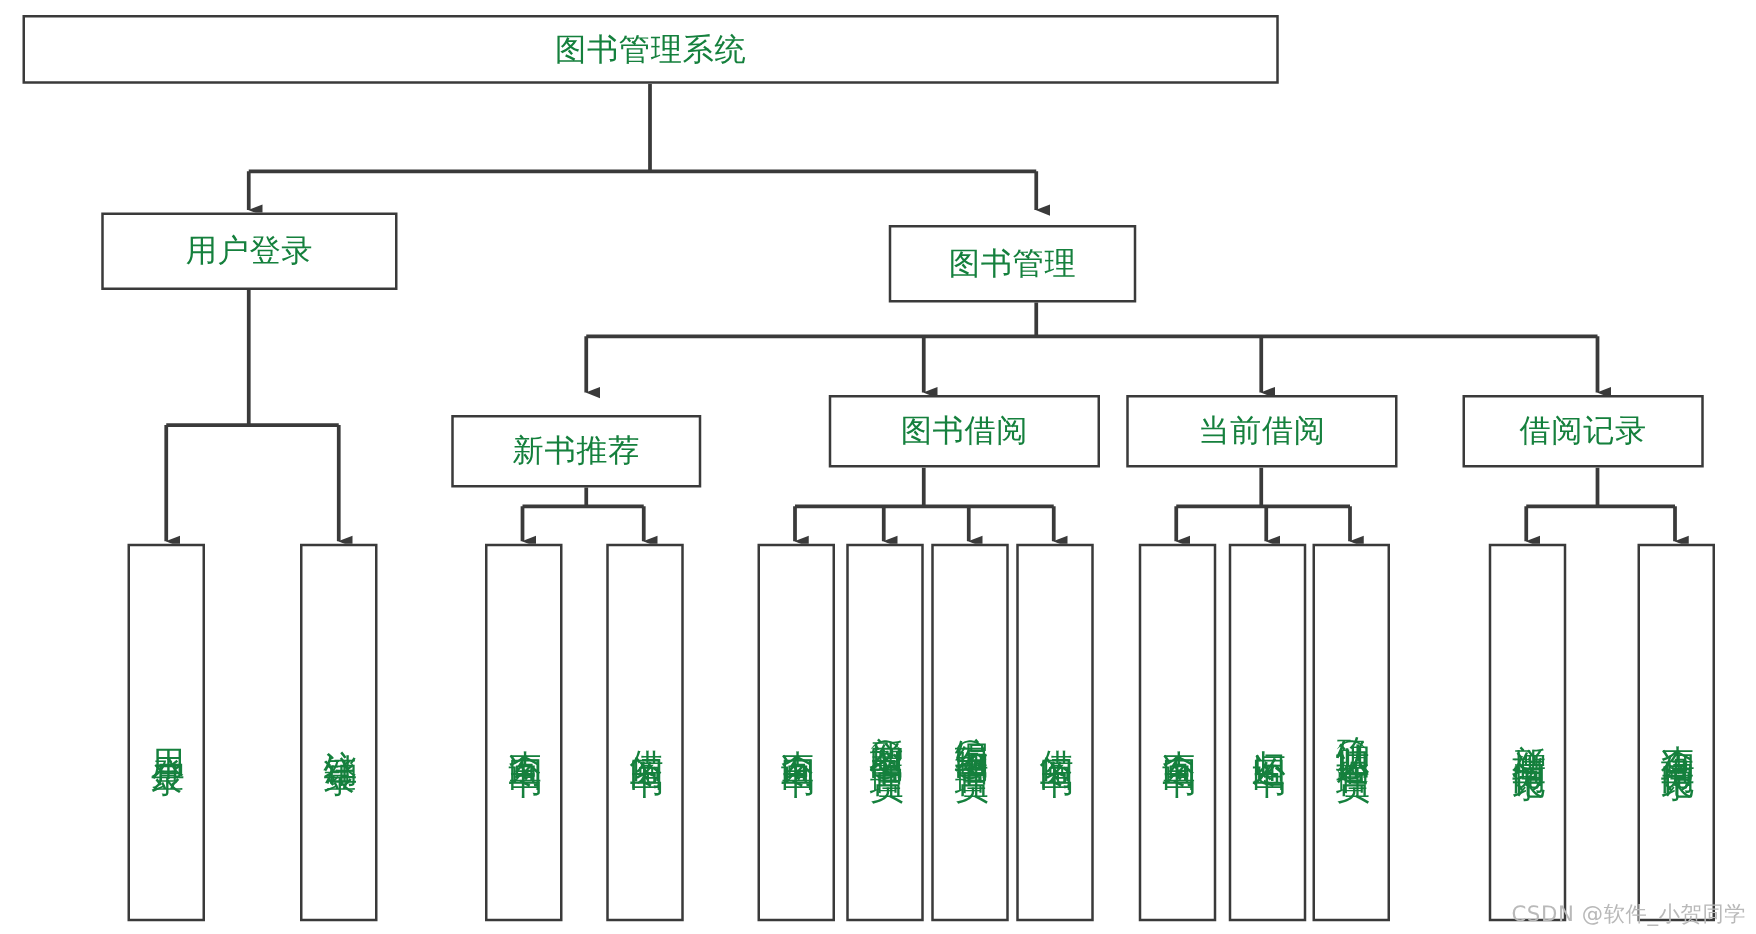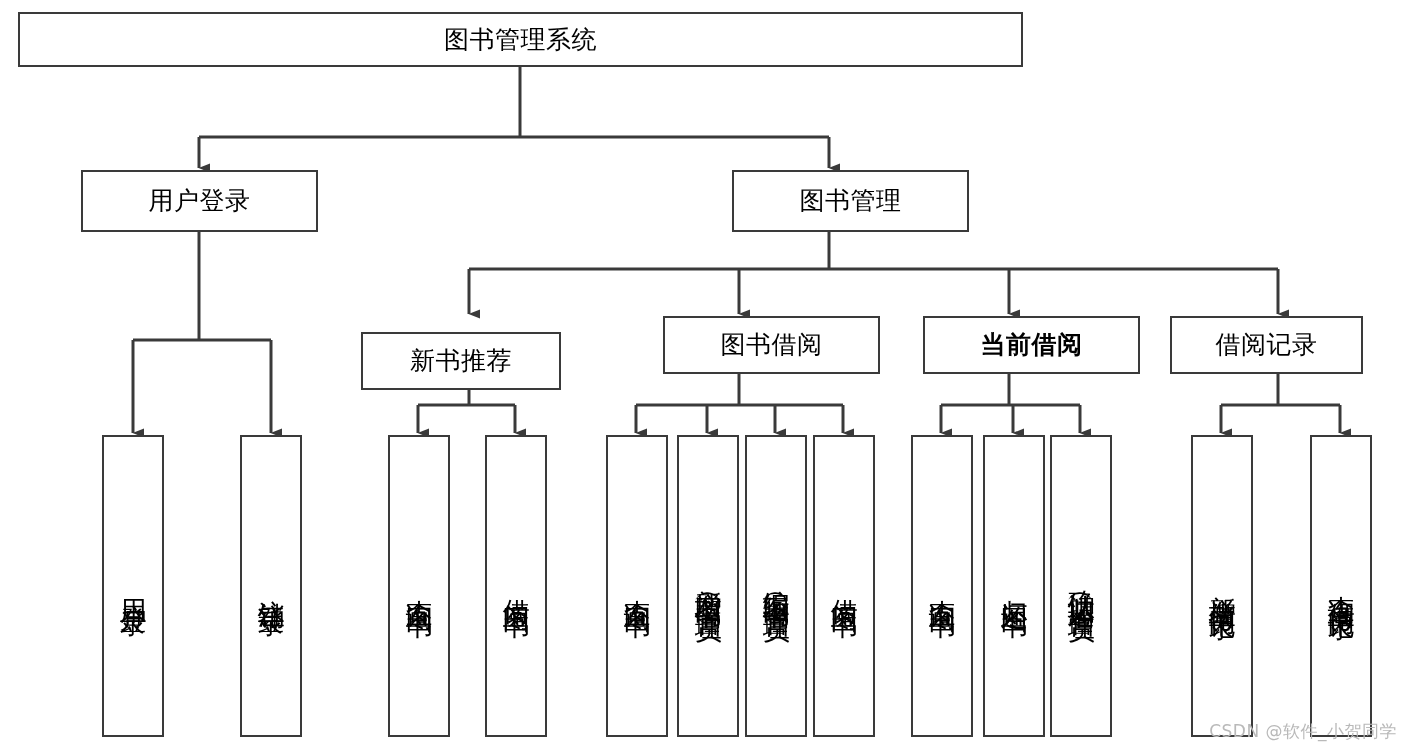--- a/index.html
+++ b/index.html
@@ -26,21 +26,21 @@
     pointer-events: none;
   }
   .node {
     position: absolute;
     box-sizing: border-box;
     border: 2.5px solid #3a3a3a;
     background: #ffffff;
     display: flex;
     align-items: center;
     justify-content: center;
-    color: #000000;
+    color: #15803d;
   }
   .node .lbl {
     display: block;
     text-align: center;
     line-height: 1.18;
     letter-spacing: 0.5px;
   }
   
   .node.h .lbl {
     font-size: 25px;
@@ -119,30 +119,30 @@
       </g>
   </svg>
 
   <div id="nodes-layer">
       <div class="node h root" style="left: 18px; top: 12px; width: 1005px; height: 55px;">
         <span class="lbl">图书管理系统</span>
       </div>
       <div class="node h" style="left: 81px; top: 170px; width: 237px; height: 62px;">
         <span class="lbl">用户登录</span>
       </div>
-      <div class="node h" style="left: 711px; top: 170px; width: 237px; height: 62px; margin-left: 21px;">
+      <div class="node h" style="left: 711px; top: 180px; width: 198px; height: 62px;">
         <span class="lbl">图书管理</span>
       </div>
       <div class="node h" style="left: 361px; top: 332px; width: 200px; height: 58px;">
         <span class="lbl">新书推荐</span>
       </div>
       <div class="node h" style="left: 631px; top: 316px; width: 217px; height: 58px; margin-left: 32px;">
         <span class="lbl">图书借阅</span>
       </div>
-      <div class="node h" style="left: 923px; top: 316px; width: 217px; height: 58px; font-weight: bold;">
+      <div class="node h" style="left: 901px; top: 316px; width: 217px; height: 58px;">
         <span class="lbl">当前借阅</span>
       </div>
       <div class="node h" style="left: 1170px; top: 316px; width: 193px; height: 58px;">
         <span class="lbl">借阅记录</span>
       </div>
       <div class="node v" style="left: 102px; top: 435px; width: 62px; height: 302px;">
         <span class="lbl">用户登录</span>
       </div>
       <div class="node v" style="left: 240px; top: 435px; width: 62px; height: 302px;">
         <span class="lbl">注销登录</span>

